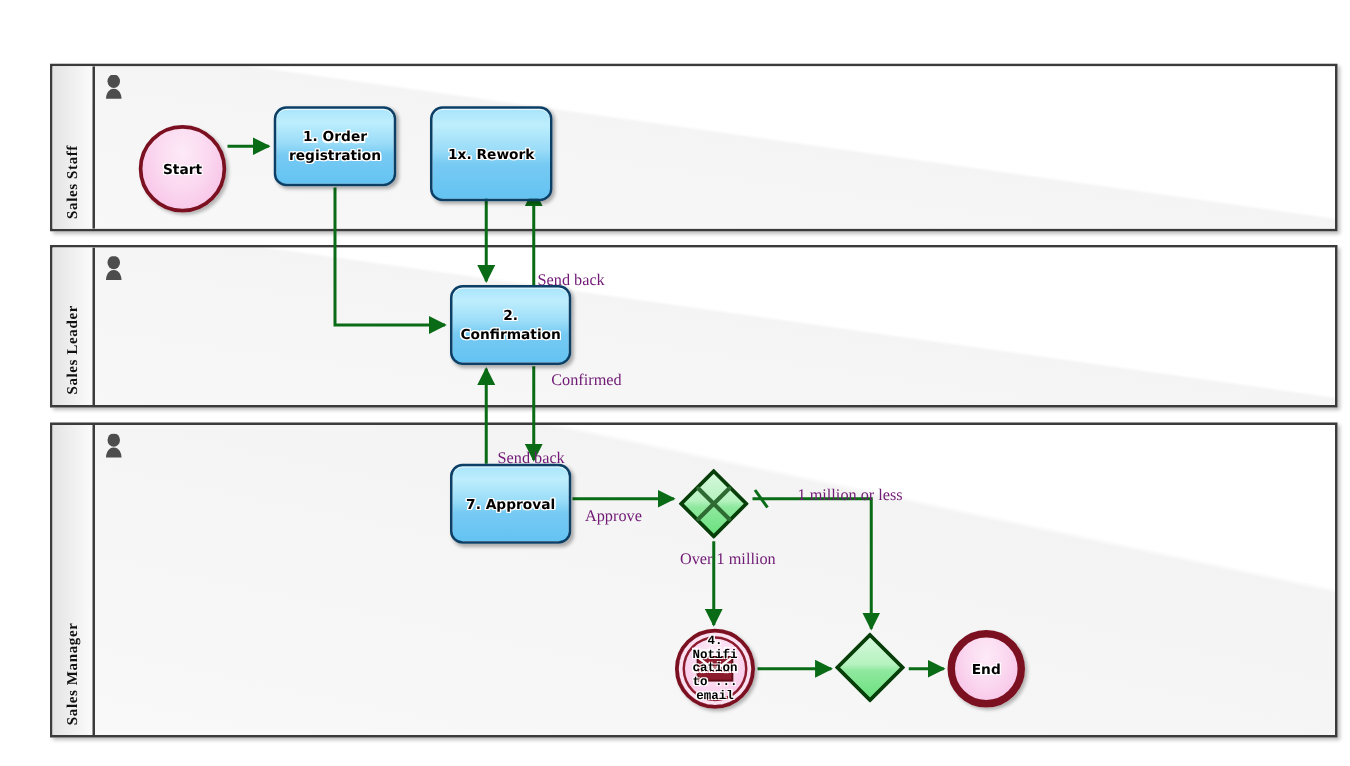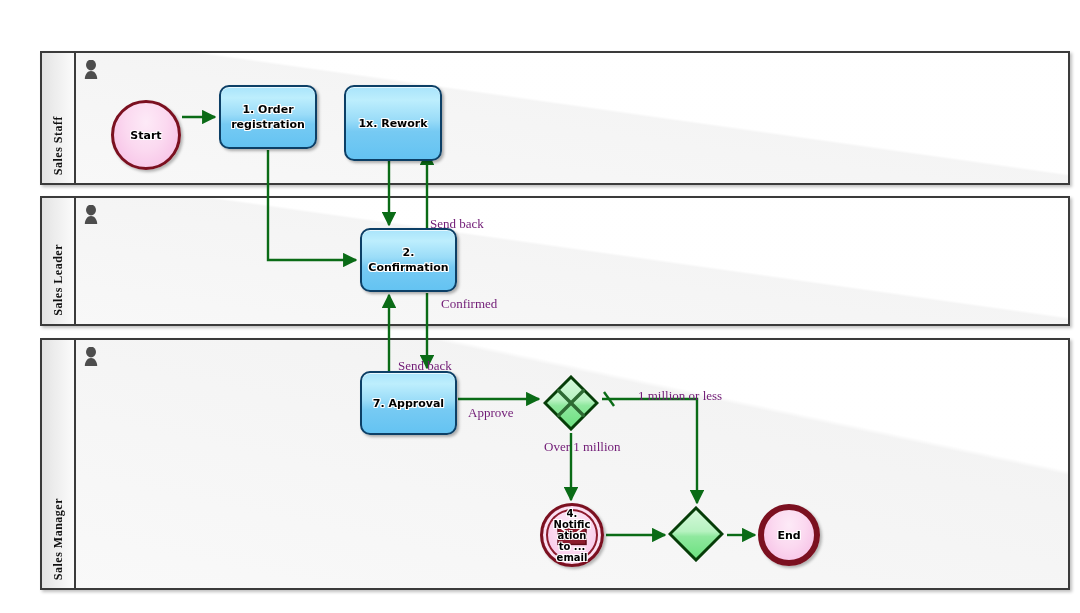--- a/index.html
+++ b/index.html
@@ -140,20 +140,21 @@
       -1px  1px 0 #fff,  1px  1px 0 #fff;
     position: relative;
     z-index: 3;
   }
   .event-label.wrapped {
     font-size: 10px;
     line-height: 11px;
     text-align: center;
     width: 38px;
     word-break: break-word;
+    font-family: Liberation Mono, monospace;
   }
   .envelope-icon {
     position: absolute;
     left: 50%; top: 50%;
     transform: translate(-50%, -50%);
     z-index: 2;
   }
 
   .gateway {
     position: absolute;

